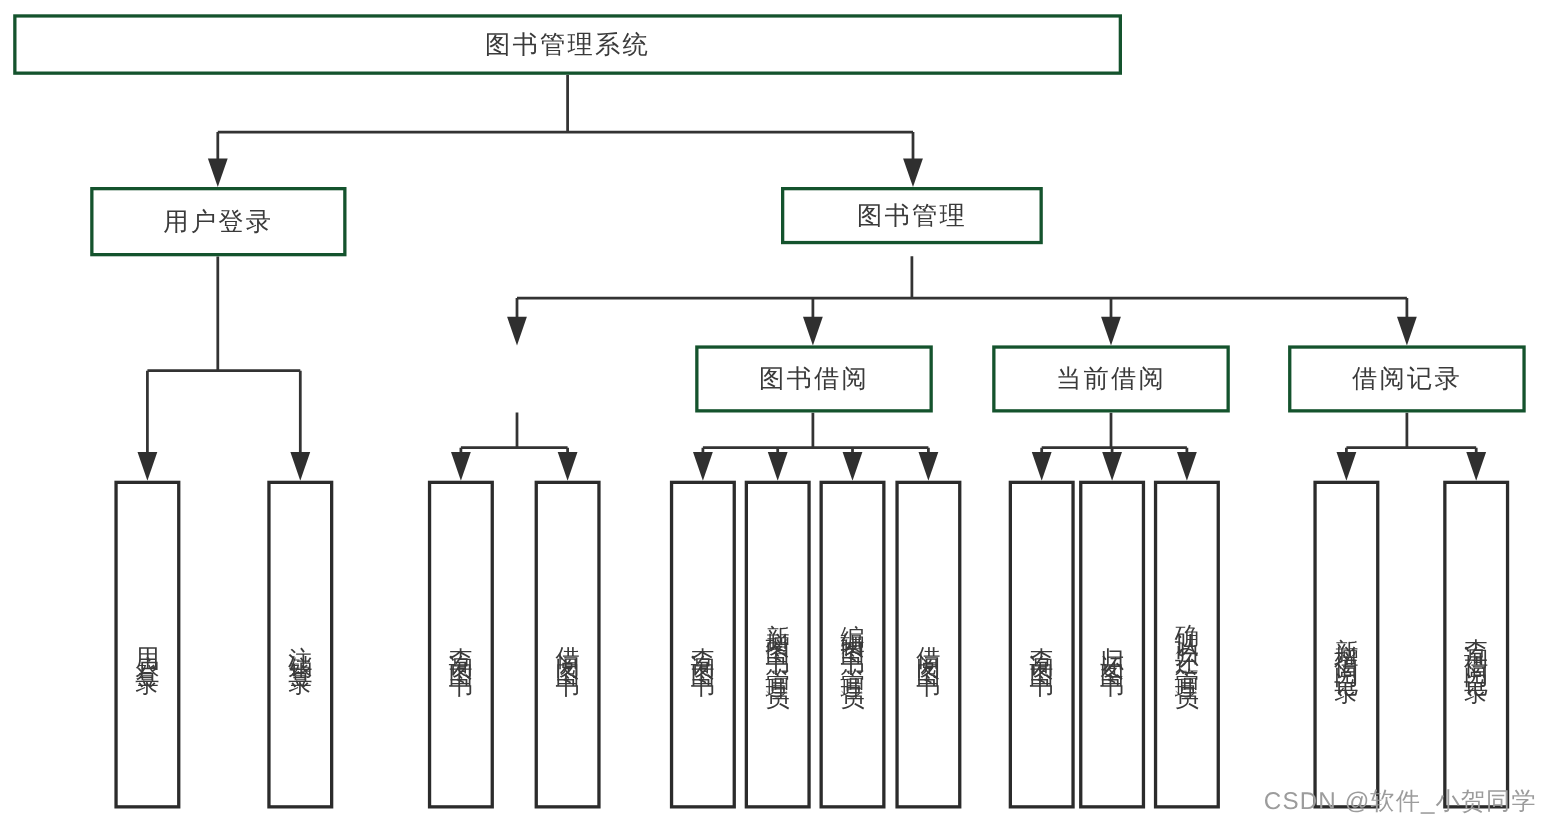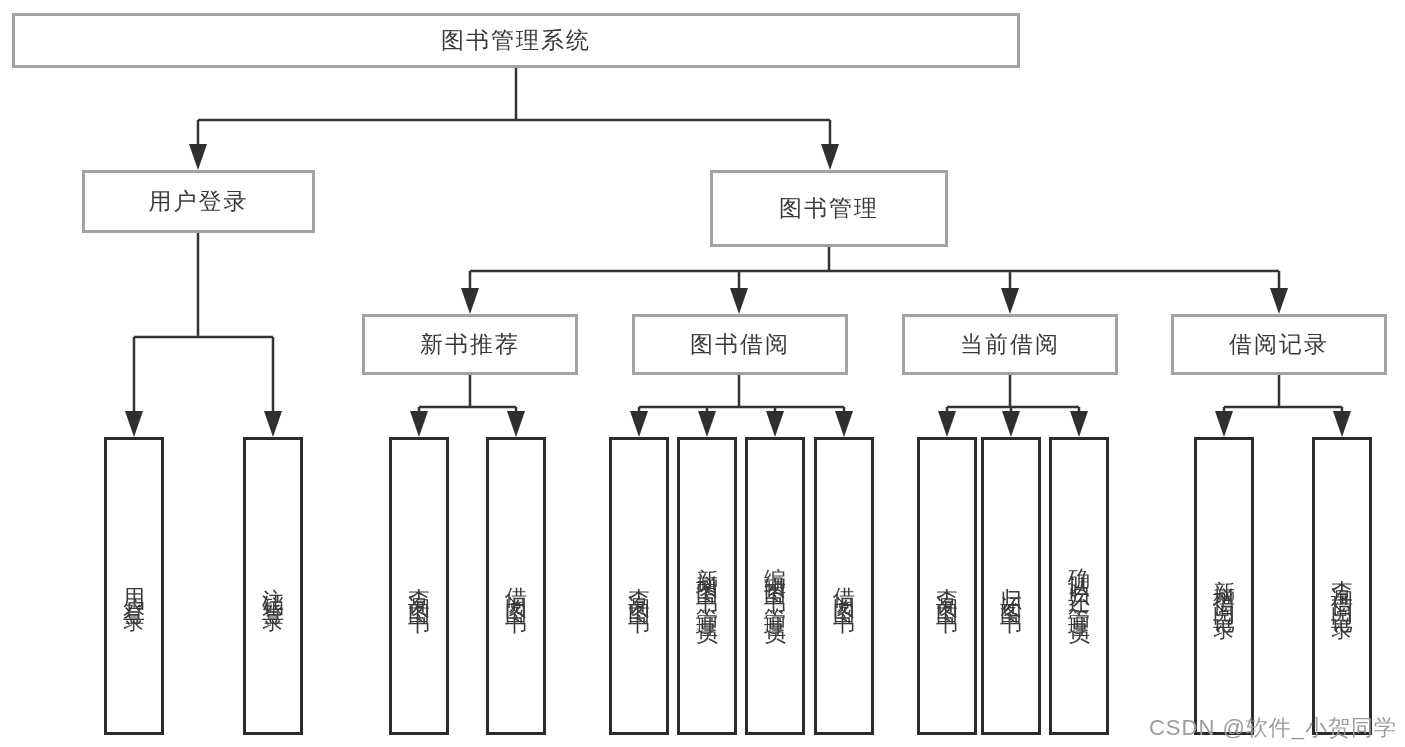--- a/index.html
+++ b/index.html
@@ -1,21 +1,21 @@
 <!DOCTYPE html>
 <html><head>
 <meta charset="utf-8">
 <style>
   html,body{margin:0;padding:0;background:#ffffff;}
   body{font-family:"Liberation Sans", sans-serif;}
   .canvas{position:relative;width:1405px;height:747px;background:#ffffff;overflow:hidden;}
   svg.connectors{position:absolute;left:0;top:0;z-index:0;}
   .hbox{
     position:absolute;box-sizing:border-box;z-index:1;
-    border:3px solid #a3a3a3;background:#ffffff;
+    border:3px solid #14532d;background:#ffffff;
     display:flex;align-items:center;justify-content:center;
     color:#3a3a3a;font-size:23px;letter-spacing:2px;white-space:nowrap;
   }
   .leaf{
     position:absolute;box-sizing:border-box;z-index:1;
     width:60px;height:298px;border:3px solid #2b2b2b;background:#ffffff;
     display:flex;align-items:center;justify-content:center;
     color:#3a3a3a;
   }
   .vtext{
@@ -65,27 +65,24 @@
     </g>
   </svg>
 
   <div class="hbox" style="left:12px;top:13px;width:1008px;height:55px;">
     <span>图书管理系统</span>
   </div>
 
   <div class="hbox" style="left:82px;top:170px;width:233px;height:63px;">
     <span>用户登录</span>
   </div>
-  <div class="hbox" style="left:710px;top:170px;width:238px;height:77px;justify-content:center;">
+  <div class="hbox" style="left:710px;top:170px;width:238px;height:52px;justify-content:center;">
     <span>图书管理</span>
   </div>
 
-  <div class="hbox" style="left:362px;top:314px;width:216px;height:61px;">
-    <span>新书推荐</span>
-  </div>
   <div class="hbox" style="left:902px;top:314px;width:216px;height:61px;">
     <span>当前借阅</span>
   </div>
   <div class="hbox" style="left:632px;top:314px;width:216px;height:61px;">
     <span>图书借阅</span>
   </div>
   <div class="hbox" style="left:1171px;top:314px;width:216px;height:61px;">
     <span>借阅记录</span>
   </div>
 

